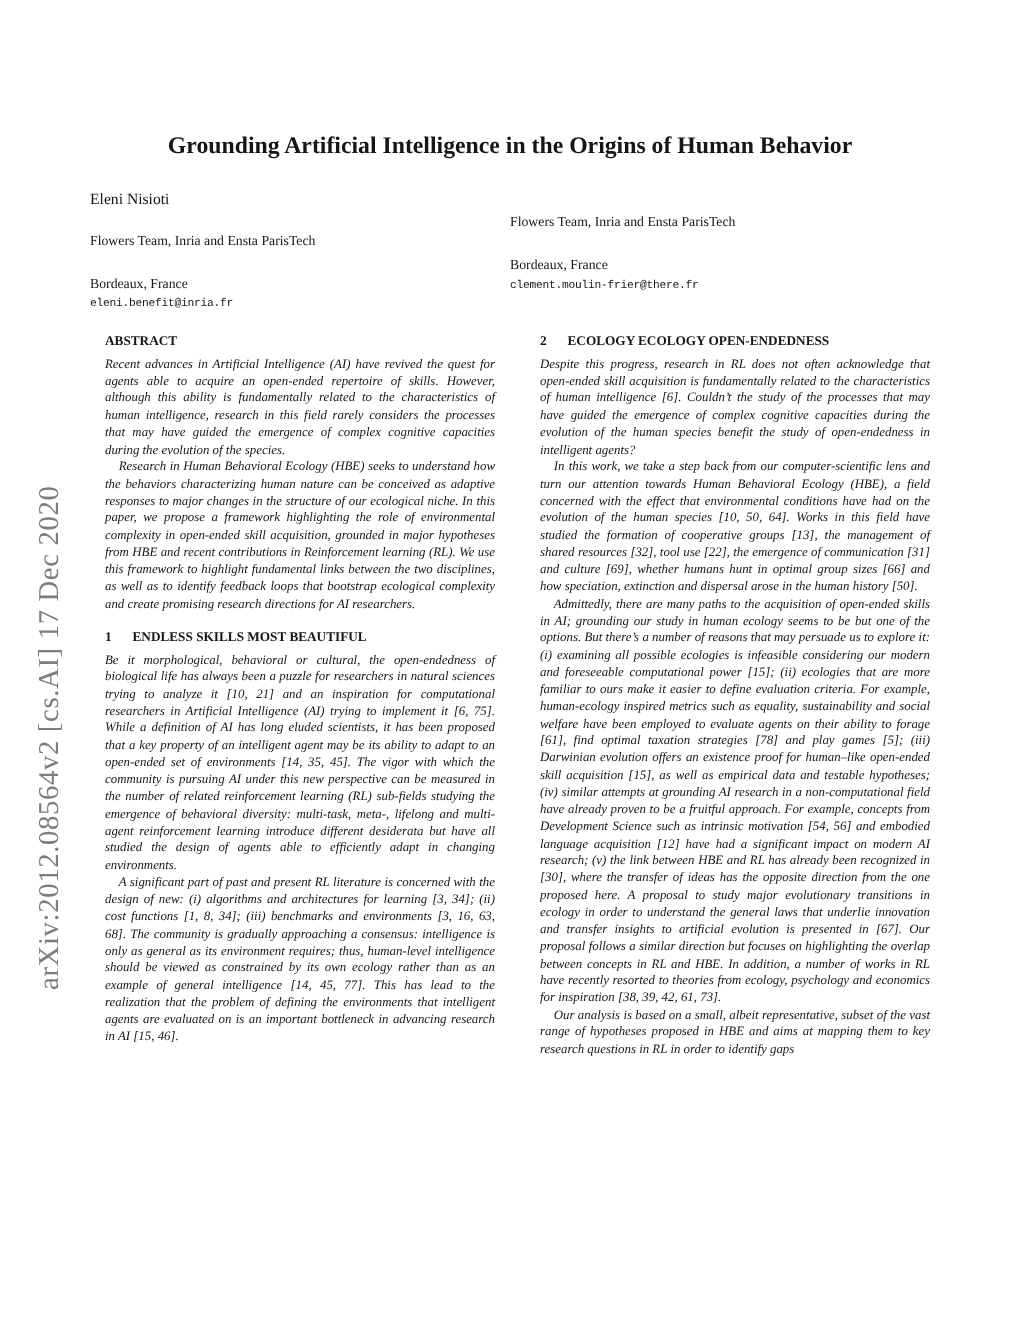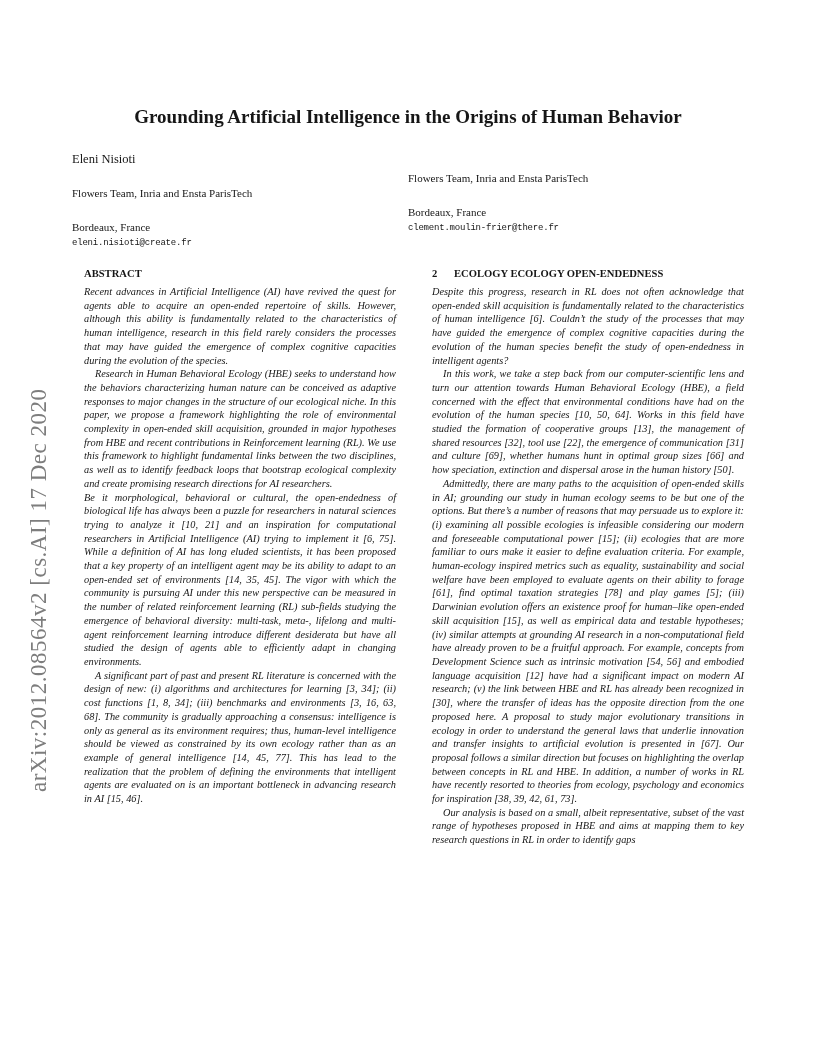--- a/index.html
+++ b/index.html
@@ -89,36 +89,39 @@
 
   <div class="content">
 
     <h1 class="title">Grounding Artificial Intelligence in the Origins of Human Behavior</h1>
 
     <div class="authors">
       <div class="author">
         <div class="author-name">Eleni Nisioti</div>
         <div class="author-affil">Flowers Team, Inria and Ensta ParisTech</div>
         <div class="author-affil">Bordeaux, France</div>
-        <div class="author-email">eleni.nisioti@create.fr</div>
+        <div class="author-email">eleni.benefit@inria.fr</div>
       </div>
       <div class="author">
         <div class="author-affil">Flowers Team, Inria and Ensta ParisTech</div>
         <div class="author-affil">Bordeaux, France</div>
         <div class="author-email">clement.moulin-frier@there.fr</div>
       </div>
     </div>
 
     <div class="columns">
 
       <div class="col">
         <h2 class="heading">ABSTRACT</h2>
         <p>Recent advances in Artificial Intelligence (AI) have revived the quest for agents able to acquire an open-ended repertoire of skills. However, although this ability is fundamentally related to the characteristics of human intelligence, research in this field rarely considers the processes that may have guided the emergence of complex cognitive capacities during the evolution of the species.</p>
         <p class="indent">Research in Human Behavioral Ecology (HBE) seeks to understand how the behaviors characterizing human nature can be conceived as adaptive responses to major changes in the structure of our ecological niche. In this paper, we propose a framework highlighting the role of environmental complexity in open-ended skill acquisition, grounded in major hypotheses from HBE and recent contributions in Reinforcement learning (RL). We use this framework to highlight fundamental links between the two disciplines, as well as to identify feedback loops that bootstrap ecological complexity and create promising research directions for AI researchers.</p>
 
+        <h2 class="heading section-heading">
+          <span class="sec-num">1</span><span>ENDLESS SKILLS MOST BEAUTIFUL</span>
+        </h2>
         <p>Be it morphological, behavioral or cultural, the open-endedness of biological life has always been a puzzle for researchers in natural sciences trying to analyze it [10, 21] and an inspiration for computational researchers in Artificial Intelligence (AI) trying to implement it [6, 75]. While a definition of AI has long eluded scientists, it has been proposed that a key property of an intelligent agent may be its ability to adapt to an open-ended set of environments [14, 35, 45]. The vigor with which the community is pursuing AI under this new perspective can be measured in the number of related reinforcement learning (RL) sub-fields studying the emergence of behavioral diversity: multi-task, meta-, lifelong and multi-agent reinforcement learning introduce different desiderata but have all studied the design of agents able to efficiently adapt in changing environments.</p>
         <p class="indent">A significant part of past and present RL literature is concerned with the design of new: (i) algorithms and architectures for learning [3, 34]; (ii) cost functions [1, 8, 34]; (iii) benchmarks and environments [3, 16, 63, 68]. The community is gradually approaching a consensus: intelligence is only as general as its environment requires; thus, human-level intelligence should be viewed as constrained by its own ecology rather than as an example of general intelligence [14, 45, 77]. This has lead to the realization that the problem of defining the environments that intelligent agents are evaluated on is an important bottleneck in advancing research in AI [15, 46].</p>
       </div>
 
       <div class="col">
         <h2 class="heading">
           <span class="sec-num">2</span><span>ECOLOGY ECOLOGY OPEN-ENDEDNESS</span>
         </h2>
         <p>Despite this progress, research in RL does not often acknowledge that open-ended skill acquisition is fundamentally related to the characteristics of human intelligence [6]. Couldn’t the study of the processes that may have guided the emergence of complex cognitive capacities during the evolution of the human species benefit the study of open-endedness in intelligent agents?</p>
         <p class="indent">In this work, we take a step back from our computer-scientific lens and turn our attention towards Human Behavioral Ecology (HBE), a field concerned with the effect that environmental conditions have had on the evolution of the human species [10, 50, 64]. Works in this field have studied the formation of cooperative groups [13], the management of shared resources [32], tool use [22], the emergence of communication [31] and culture [69], whether humans hunt in optimal group sizes [66] and how speciation, extinction and dispersal arose in the human history [50].</p>

